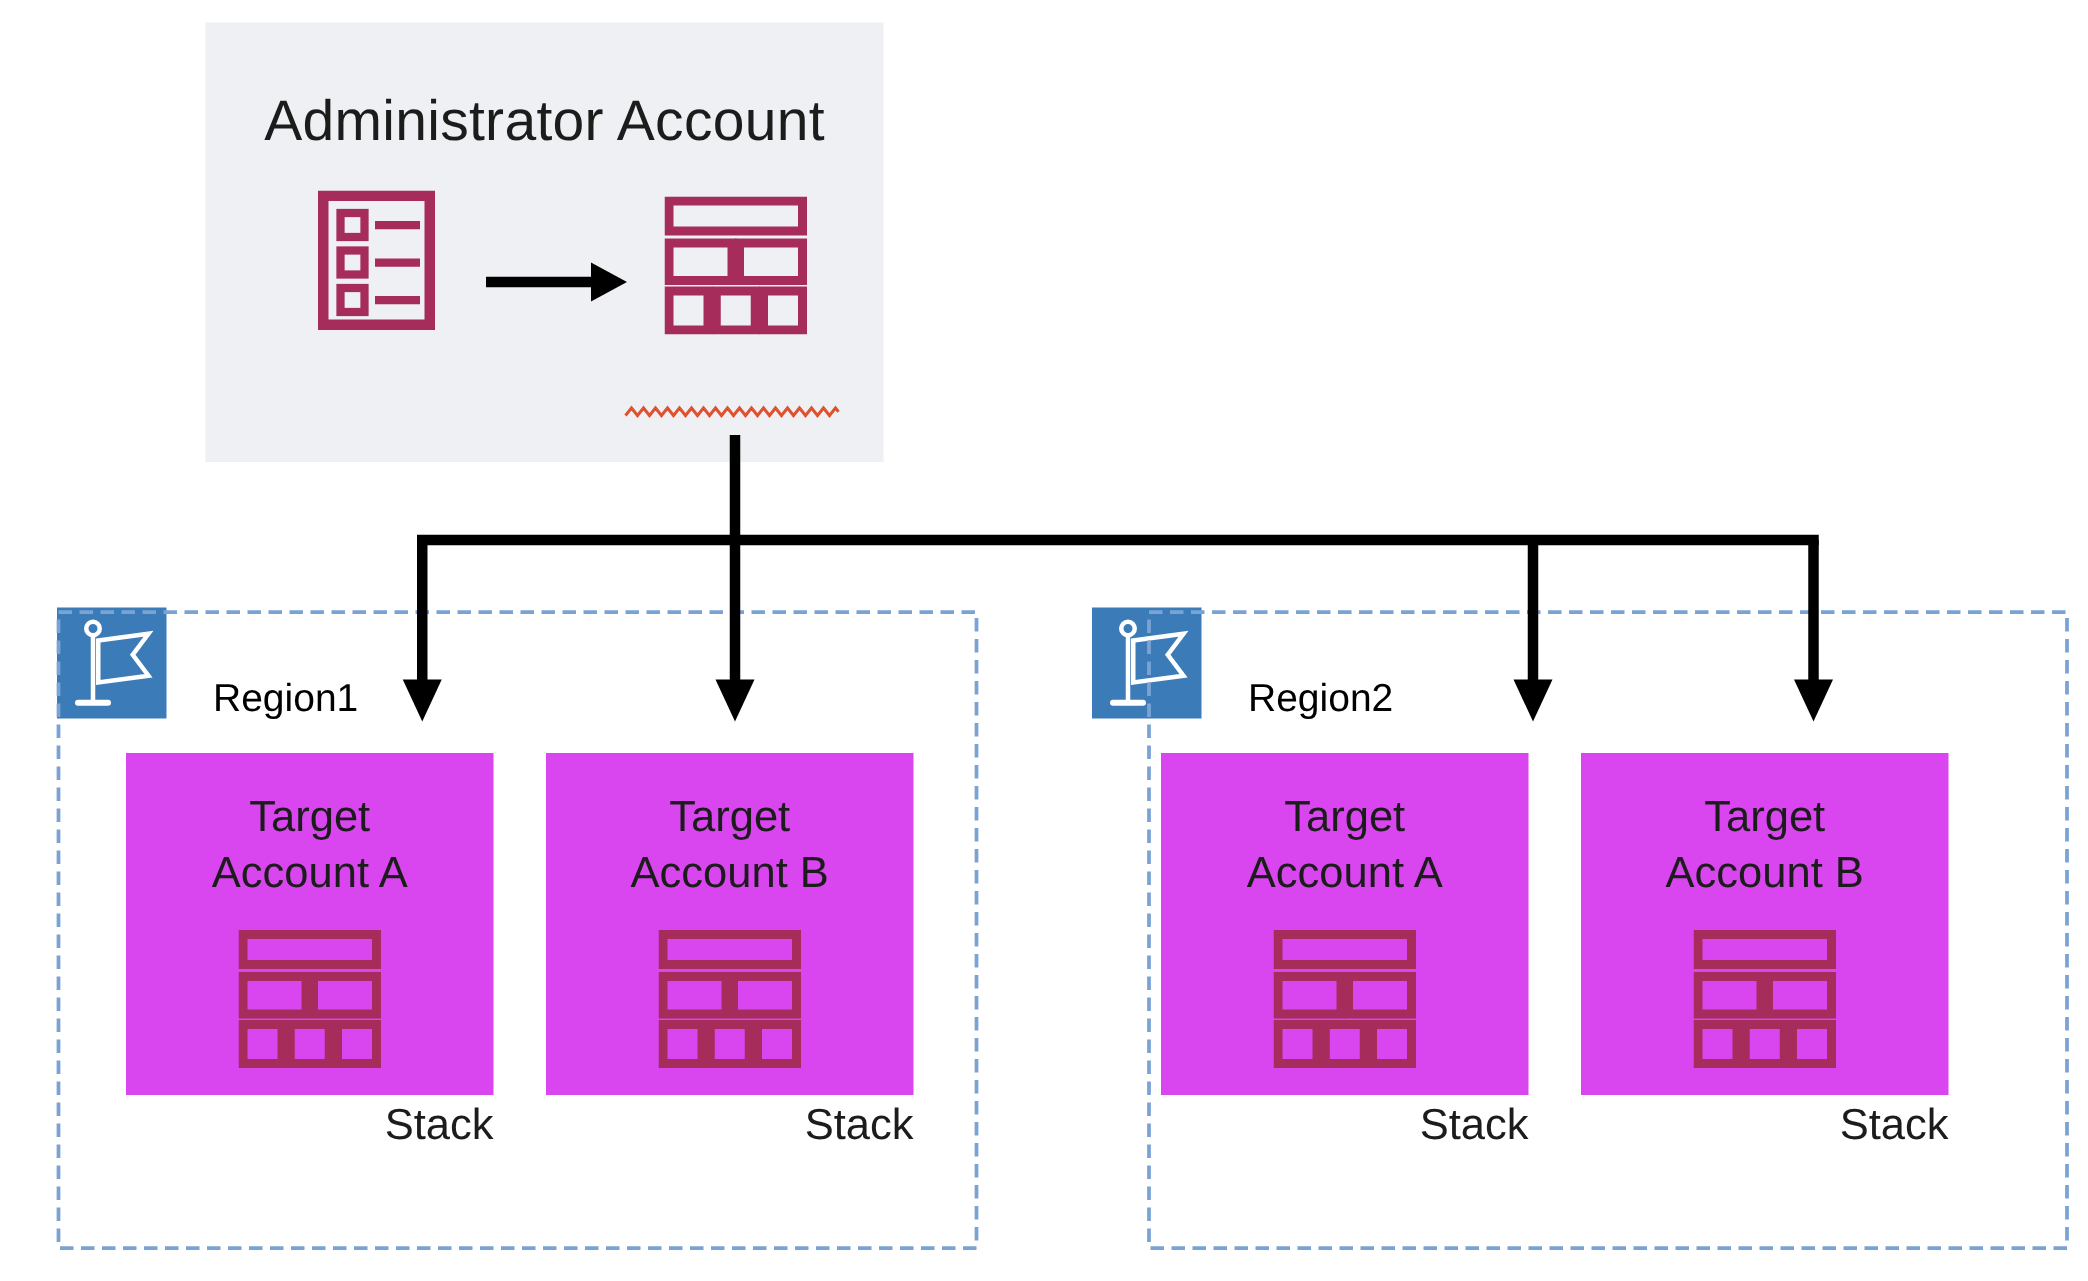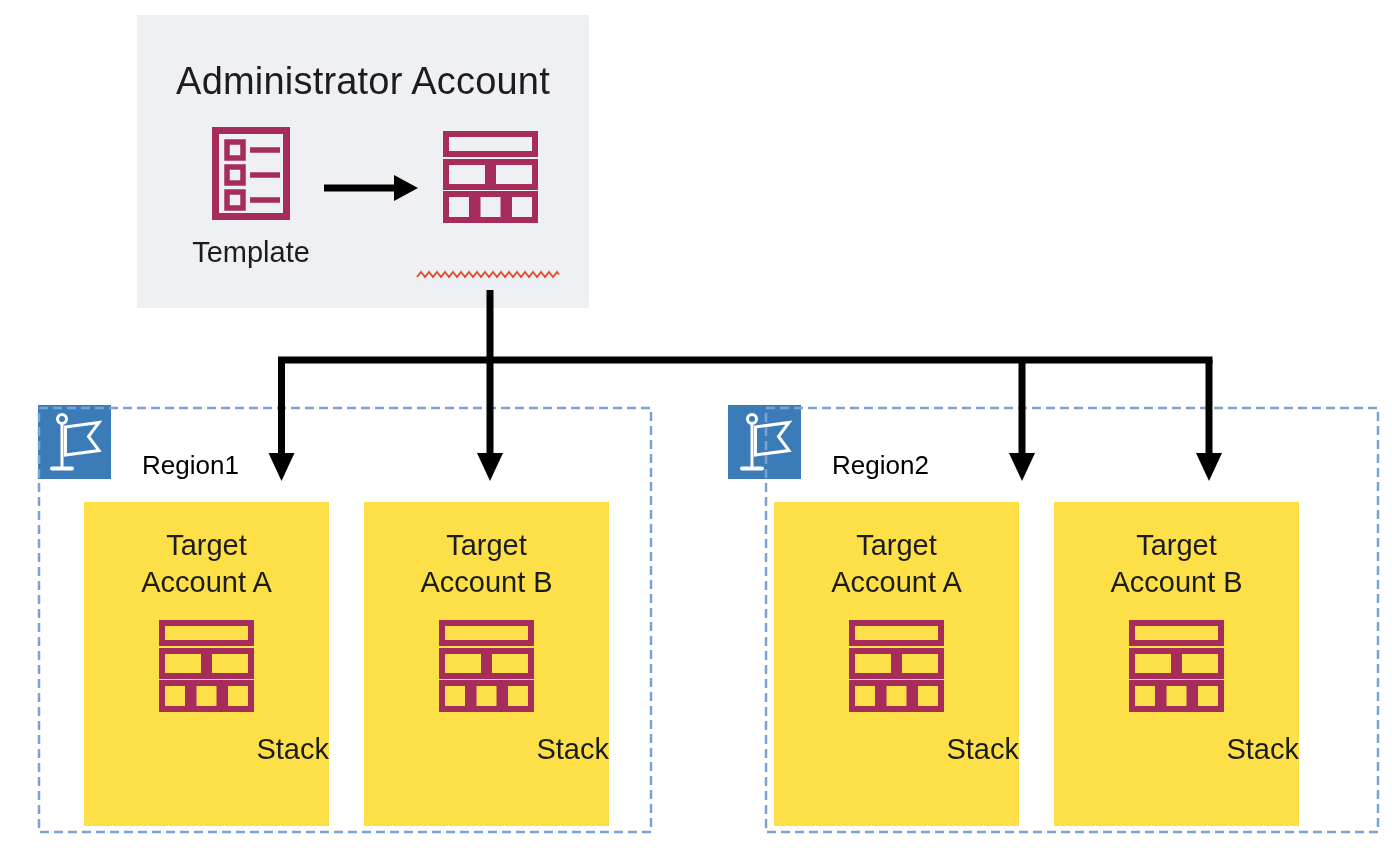--- a/index.html
+++ b/index.html
@@ -77,22 +77,22 @@
     font-size: 26px;
     color: #000000;
     white-space: nowrap;
     z-index: 2;
     margin-top: 16px;
   }
   
   .account-box {
     position: absolute;
     top: 95px;
-    width: 245px; height: 324px;
-    background: #fde047;
+    width: 245px; height: 228px;
+    background: #d946ef;
     z-index: 1;
     text-align: center;
   }
   .acct-a { left: 46px; }
   .acct-b { left: 326px; }
   .acct-line {
     font-size: 29px;
     line-height: 37px;
     color: #1c1c1c;
     white-space: nowrap;
@@ -170,21 +170,20 @@
 
     <svg class="admin-arrow-svg" viewBox="0 0 96 36">
       <line x1="2" y1="18" x2="76" y2="18" stroke="#000" stroke-width="7"></line>
       <polygon points="72,5 72,31 96,18" fill="#000"></polygon>
     </svg>
 
     <svg class="stacksets-icon-svg" viewBox="0 0 95 92">
       <use href="#stack-shape"></use>
     </svg>
 
-    <div class="template-label">Template</div>
 
     <svg class="squiggle-svg" viewBox="0 0 148 9">
       <path d="M1 7 l4 -5 l4 5 l4 -5 l4 5 l4 -5 l4 5 l4 -5 l4 5 l4 -5 l4 5 l4 -5 l4 5 l4 -5 l4 5 l4 -5 l4 5 l4 -5 l4 5 l4 -5 l4 5 l4 -5 l4 5 l4 -5 l4 5 l4 -5 l4 5 l4 -5 l4 5 l4 -5 l4 5 l4 -5 l4 5 l4 -5 l4 5 l4 -5 l2 2.5" stroke="#e0522e" stroke-width="2" fill="none"></path>
     </svg>
   </div>
 
   <div class="region region-1">
     <div class="flag-badge">
       <svg viewBox="0 0 73 74">
           <use href="#flag-shape"></use>

